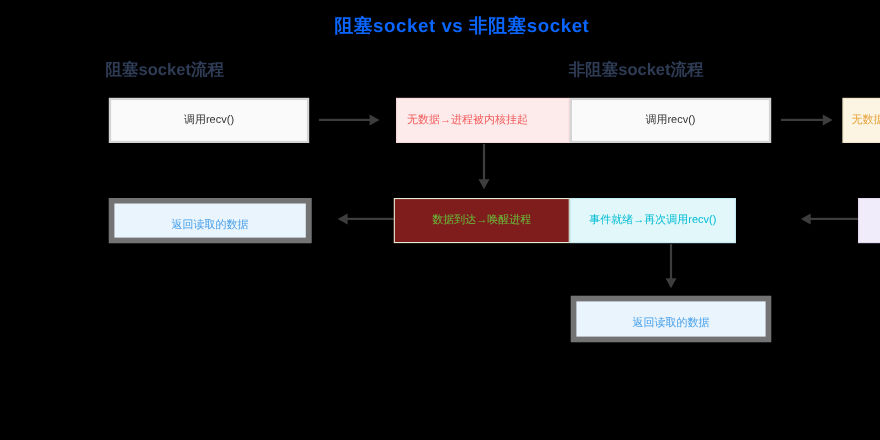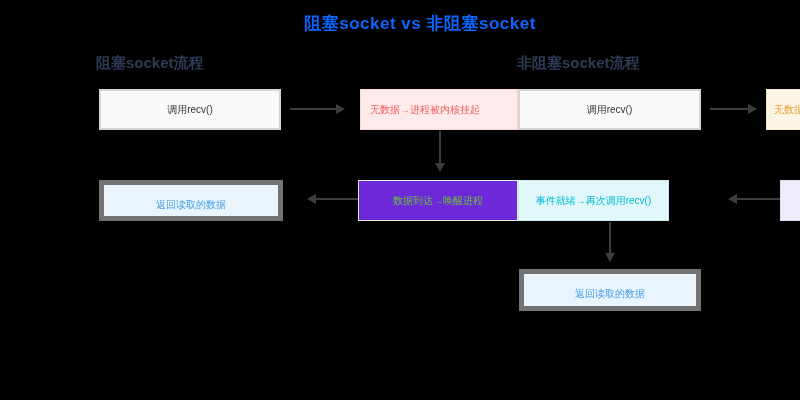--- a/index.html
+++ b/index.html
@@ -15,21 +15,21 @@
     position:absolute;top:54px;font-size:15px;font-weight:bold;color:#2f3c56;
   }
   .heading.blocking{left:96px;}
   .heading.nonblocking{left:517px;text-align:center;}
   .box{
     position:absolute;box-sizing:border-box;height:41px;line-height:39px;
     font-size:10px;text-align:center;overflow:hidden;white-space:nowrap;
   }
   .box.plain{background:#fafafa;border:2px solid #d5d5d5;color:#333;line-height:37px;}
   .box.danger{background:#fdeaea;border:1px solid #f7d8d8;color:#f25c5c;text-align:left;padding-left:9px;}
-  .box.success{background:#6d28d9;border:1px solid #e2efd6;color:#67c23a;}
+  .box.success{background:#7f1d1d;border:1px solid #e2efd6;color:#67c23a;}
   .box.cyan{background:#e2f7fa;border:1px solid #c5ecf2;color:#00bcd4;}
   .box.info{background:#e9f4fd;border:5px solid #737373;color:#459fea;}
   .box.warning{background:#fdf5e3;border:1px solid #f1e4c6;color:#e6a23c;text-align:left;padding-left:7px;}
   .box.purple{background:#f1ecf9;border:1px solid #e2d8f0;}
   .hline{position:absolute;height:2px;background:#3d3d3d;}
   .hline.head-right::after{
     content:"";position:absolute;right:-8px;top:-4px;width:0;height:0;
     border-left:9px solid #3d3d3d;border-top:5px solid transparent;border-bottom:5px solid transparent;
   }
   .hline.head-left::after{

